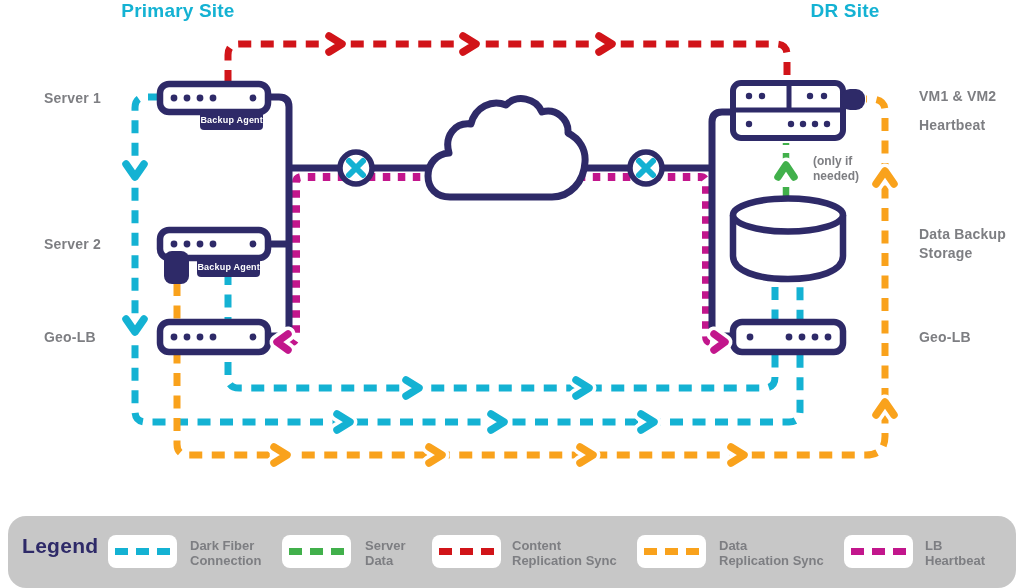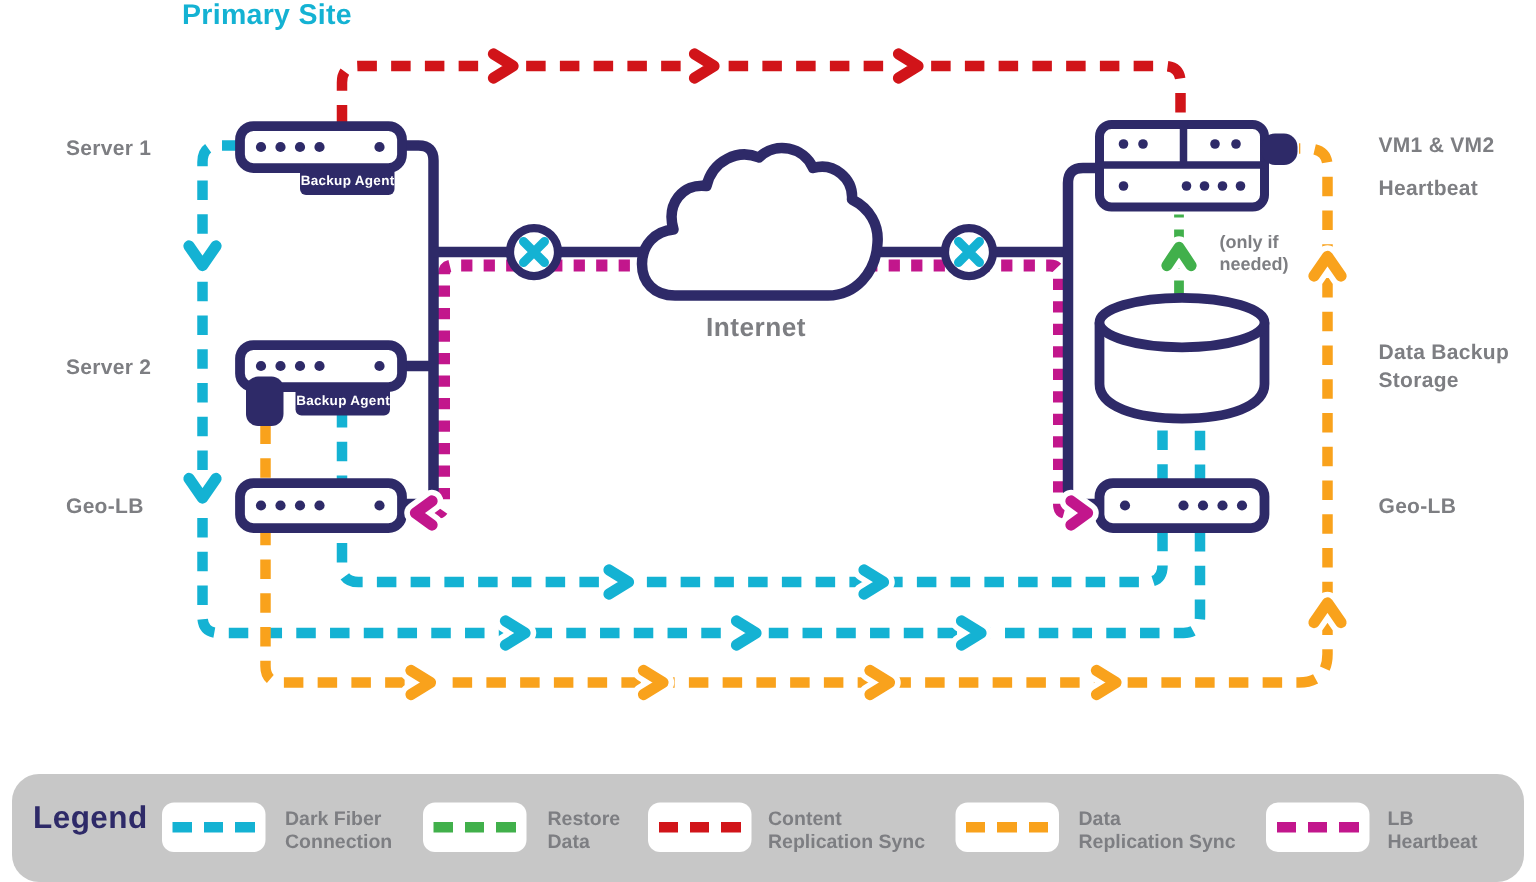--- a/index.html
+++ b/index.html
@@ -173,32 +173,32 @@
         <path class="chev st-green" d="M778,177 L786,165 L794,177"></path>
 
       <path class="chev-halo" d="M288,334 L277,342 L288,350"></path>
         <path class="chev st-magenta" d="M288,334 L277,342 L288,350"></path>
       <path class="chev-halo" d="M714,334 L725,342 L714,350"></path>
         <path class="chev st-magenta" d="M714,334 L725,342 L714,350"></path>
     </g>
   </svg>
 
   <div class="site-title" style="left:98px;top:0px">Primary Site</div>
+  <div class="site-title" style="left:765px;top:0px">DR Site</div>
 
   <div class="lbl" style="left:44px;top:90px">Server 1</div>
   <div class="lbl" style="left:44px;top:236px">Server 2</div>
   <div class="lbl" style="left:44px;top:329px">Geo-LB</div>
 
   <div class="lbl" style="left:919px;top:88px">VM1 &amp; VM2</div>
   <div class="lbl" style="left:919px;top:117px">Heartbeat</div>
   <div class="lbl" style="left:919px;top:226px">Data Backup</div>
   <div class="lbl" style="left:919px;top:245px">Storage</div>
   <div class="lbl" style="left:919px;top:329px">Geo-LB</div>
 
-  <div class="internet-lbl" style="left:434px;top:208px">Internet</div>
 
   <div class="badge" style="left:200px;top:110px">Backup Agent</div>
   <div class="badge" style="left:197px;top:257px">Backup Agent</div>
 
   <div class="note" style="left:813px;top:154px">(only if</div>
   <div class="note" style="left:813px;top:169px">needed)</div>
 
   <div id="legend-bar"></div>
   <div id="legend-title">Legend</div>
 
@@ -207,21 +207,21 @@
     </div>
   <div class="legend-lbl" style="left:190px">
     <div>Dark Fiber</div>
       <div>Connection</div>
   </div>
 
   <div class="swatch sw-green" style="left:282px">
       <div class="dash"></div>
     </div>
   <div class="legend-lbl" style="left:365px">
-    <div>Restore</div>
+    <div>Server</div>
       <div>Data</div>
   </div>
 
   <div class="swatch sw-red" style="left:432px">
       <div class="dash"></div>
     </div>
   <div class="legend-lbl" style="left:512px">
     <div>Content</div>
       <div>Replication Sync</div>
   </div>

